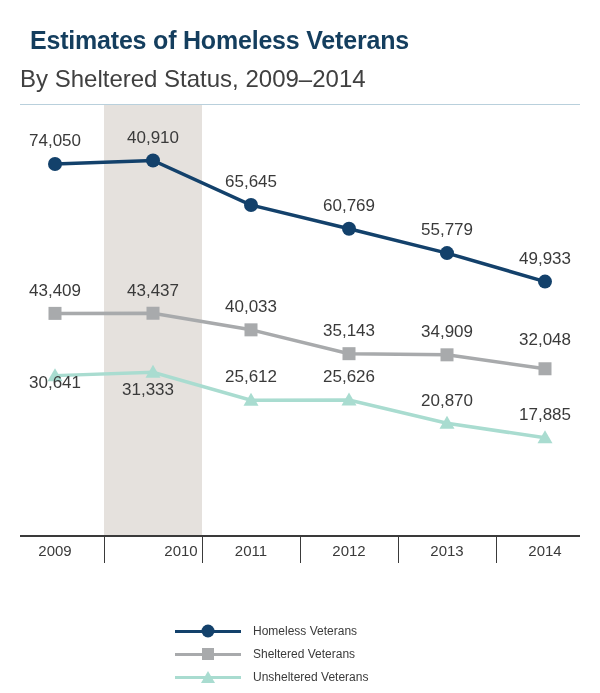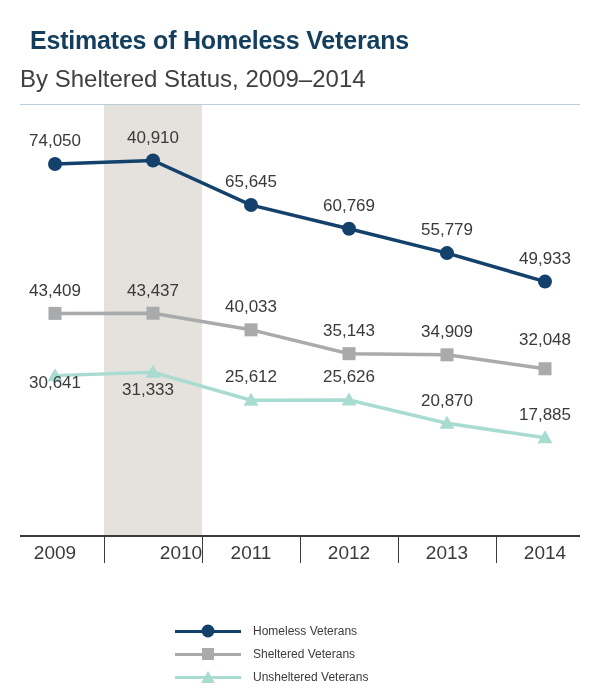--- a/index.html
+++ b/index.html
@@ -62,21 +62,21 @@
     background: #3a3a3a;
   }
   .xlabels {
     position: absolute;
     left: 0;
     right: 0;
     height: 26px;
   }
   .xlabel {
     position: absolute;
-    font-size: 19px;
+    font-size: 15px;
     color: #3a3a3a;
     text-align: right;
     transform: translateX(-50%);
     white-space: nowrap;
   }
   svg.plot {
     position: absolute;
     left: 0;
     top: 0;
   }

